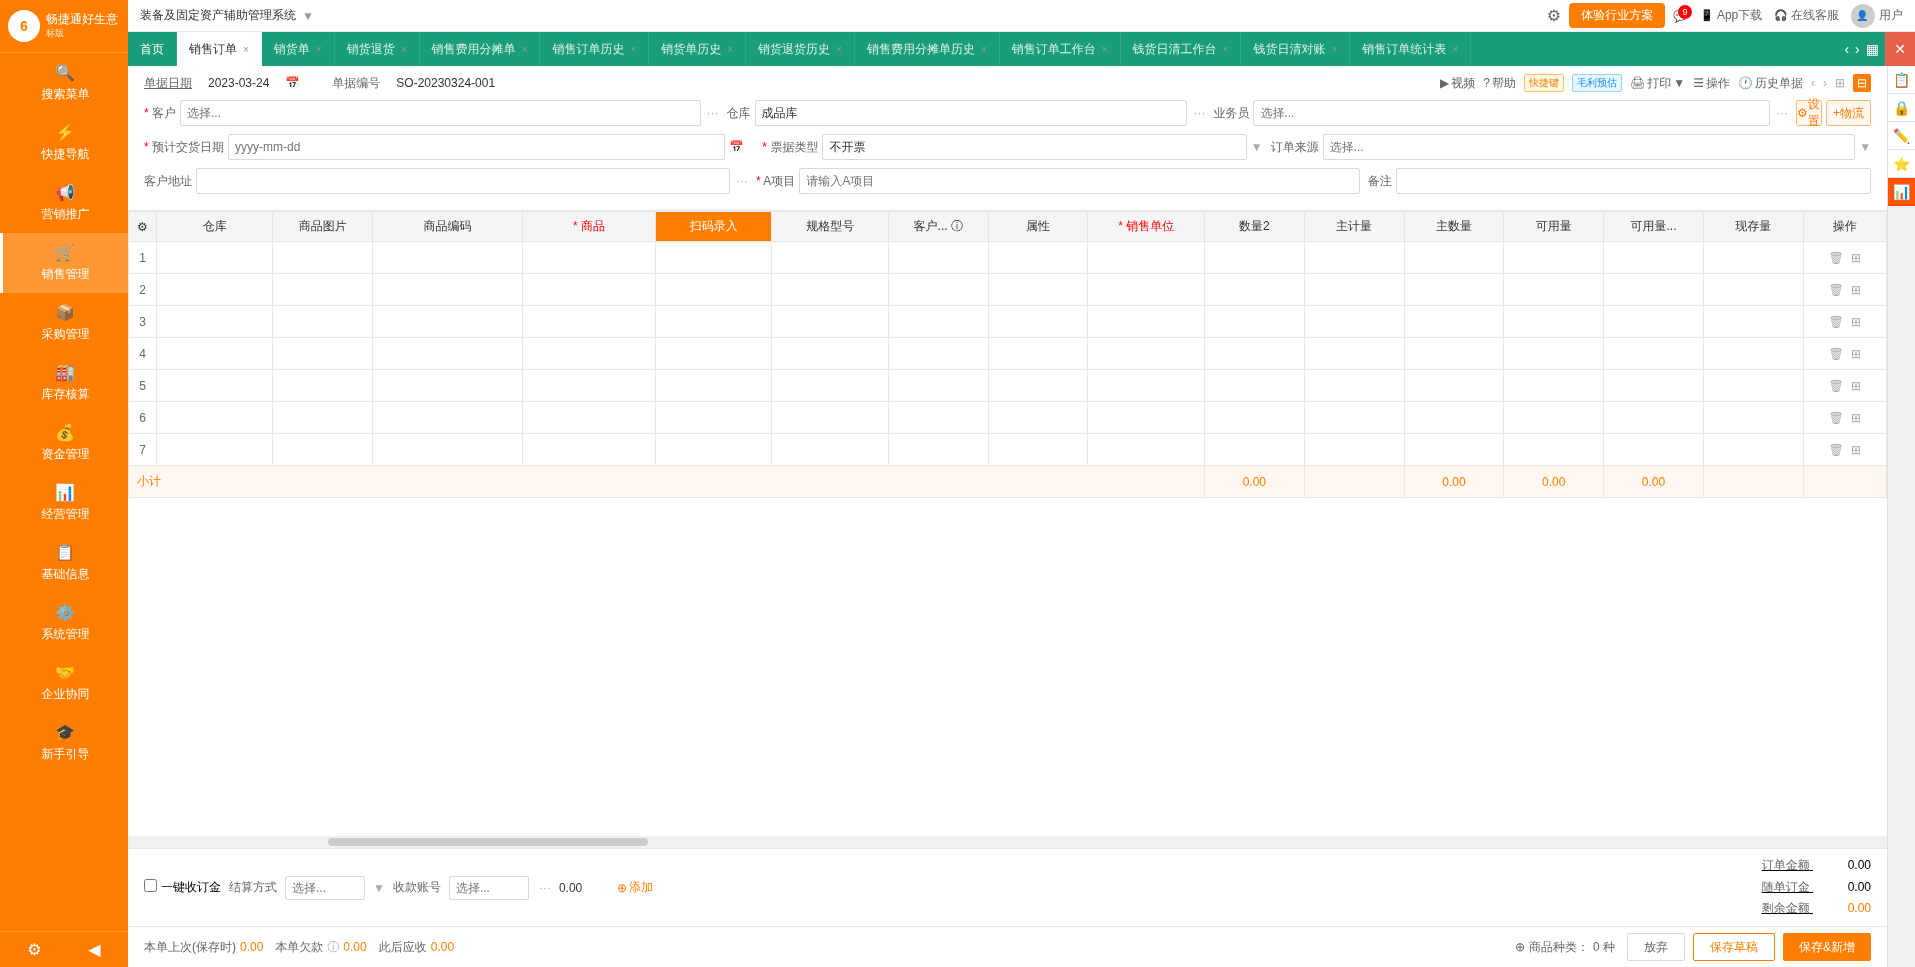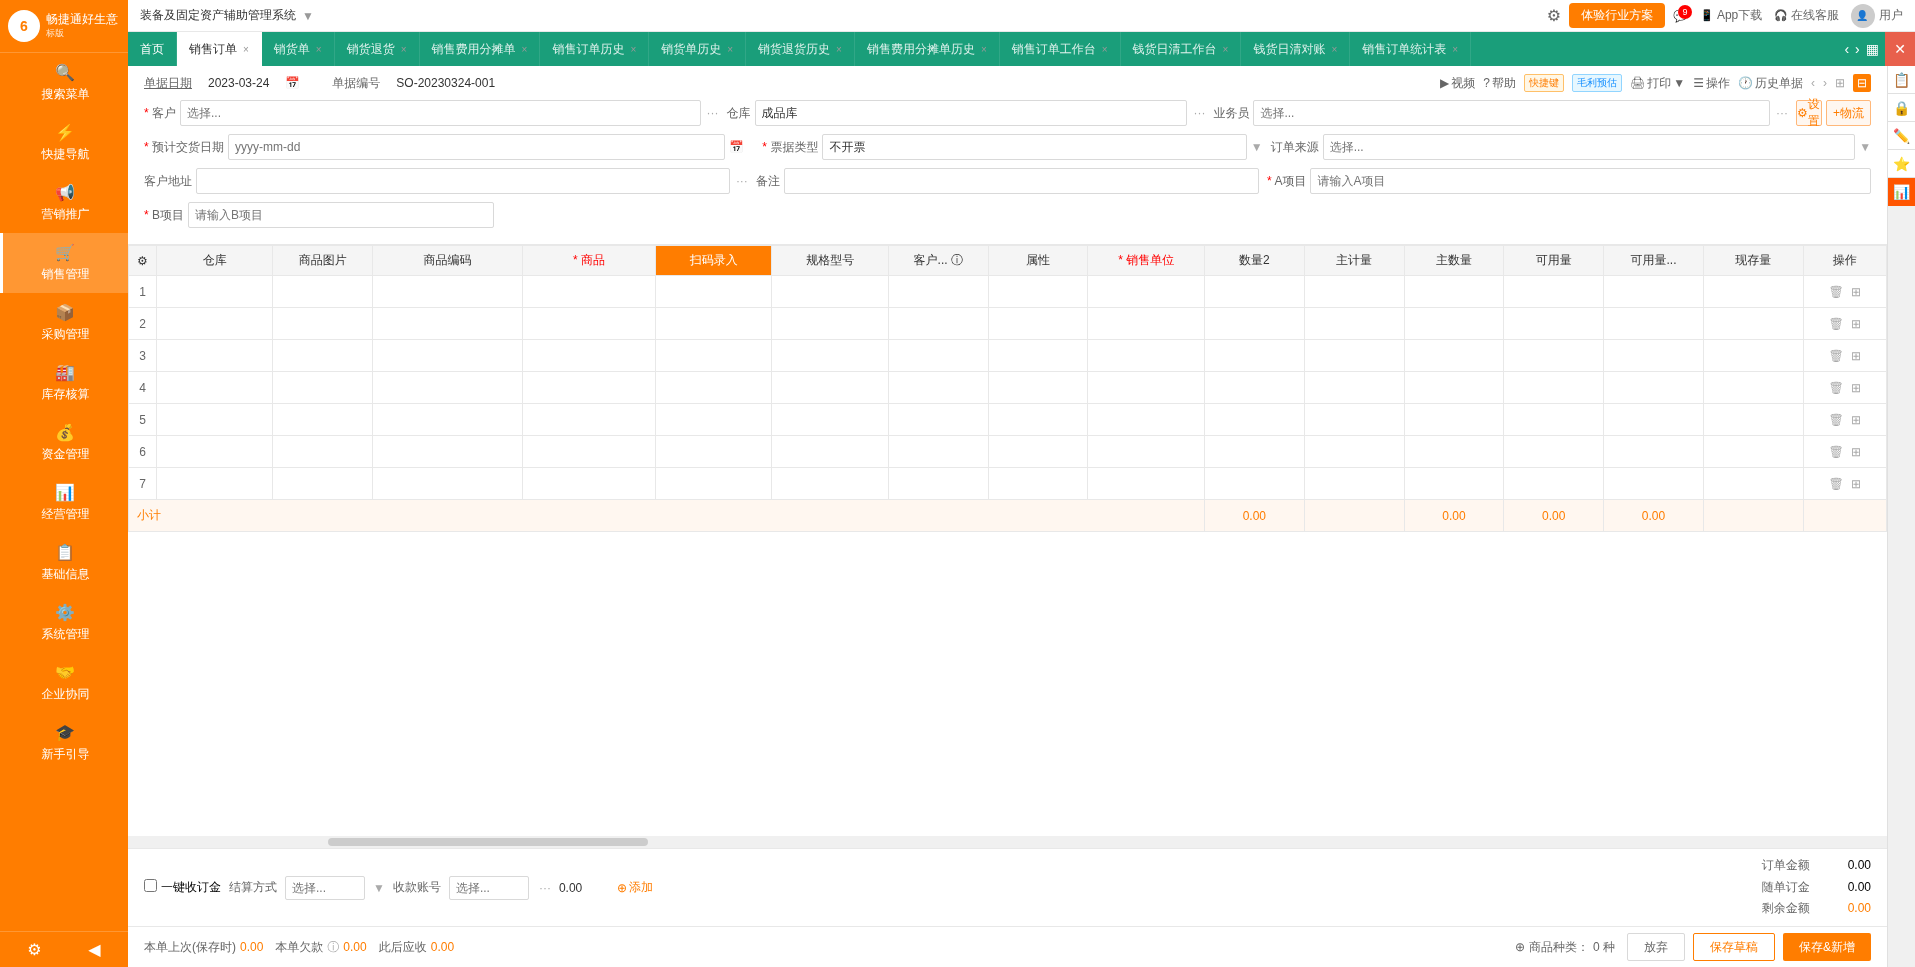--- a/index.html
+++ b/index.html
@@ -360,36 +360,30 @@
             <span style="color:#aaa;cursor:pointer;">▼</span>
           </div>
         </div>
 
         <div class="form-row">
           <div class="form-field" style="flex:1.2;">
             <span class="form-label">客户地址</span>
             <input class="form-input" placeholder="" style="">
             <span class="form-dots">···</span>
           </div>
+          <div class="form-field" style="flex:1.2;">
+            <span class="form-label required">A项目</span>
+            <input class="form-input" placeholder="请输入A项目" style="">
+          </div>
           <div class="form-field" style="flex:1;">
             <span class="form-label">备注</span>
             <input class="form-input" placeholder="" style="">
           </div>
-          <div class="form-field" style="flex:1.2;">
-            <span class="form-label required">A项目</span>
-            <input class="form-input" placeholder="请输入A项目" style="">
-          </div>
-        </div>
-
-        <div class="form-row">
-          <div class="form-field" style="max-width:350px;">
-            <span class="form-label required">B项目</span>
-            <input class="form-input" placeholder="请输入B项目" style="">
-          </div>
-        </div>
+        </div>
+
       </div>
 
 
       <div class="table-wrap">
         <table>
           <thead>
             <tr>
               <th class="col-settings">⚙</th>
               <th class="col-warehouse">仓库</th>
               <th class="col-img">商品图片</th>
@@ -594,21 +588,21 @@
         <span style="color:#aaa;">▼</span>
         <span style="color:#666;">收款账号</span>
         <input class="bottom-input" placeholder="选择..." style="">
         <span class="form-dots">···</span>
         <span class="amount-display">0.00</span>
         <div class="add-btn">
           <span>⊕</span>
           <span>添加</span>
         </div>
 
-        <div style="margin-left:auto;display:flex;align-items:flex-end;gap:16px;">
+        <div style="margin-left:auto;display:flex;align-items:flex-end;gap:16px;text-decoration:underline;">
           <div style="text-align:right;line-height:1.8;">
             <div>
               <span style="color:#666;">订单金额</span>
               <span style="margin-left:8px;min-width:50px;display:inline-block;text-align:right;">0.00</span>
             </div>
             <div>
               <span style="color:#666;">随单订金</span>
               <span style="margin-left:8px;min-width:50px;display:inline-block;text-align:right;">0.00</span>
             </div>
             <div>

